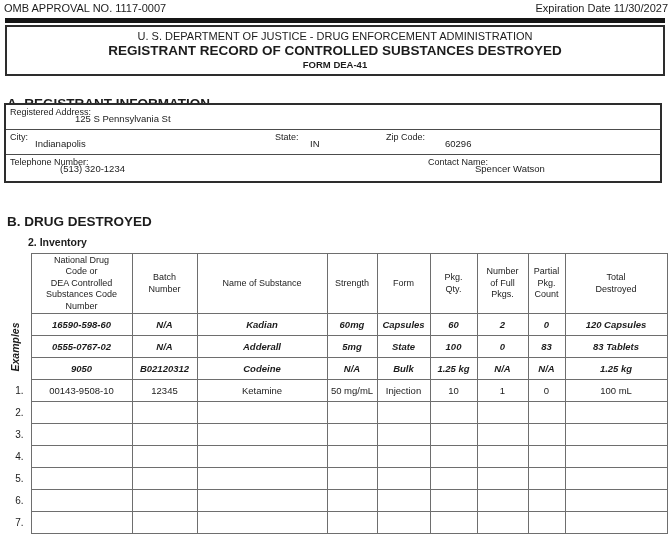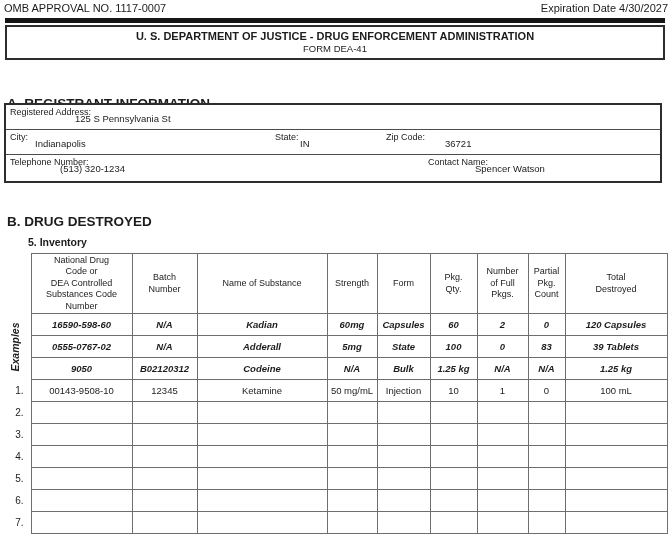--- a/index.html
+++ b/index.html
@@ -10,23 +10,23 @@
   }
 
   
   .omb-row { position:absolute; top:2px; left:4px; width:664px;
     display:flex; justify-content:space-between; font-size:11px; }
 
   
   .top-rule { position:absolute; top:18px; left:5px; width:660px; height:5px; background:#151515; }
   .title-box { position:absolute; top:25px; left:5px; width:660px;
     border:2px solid #2d2d2d; text-align:center; padding:3px 0 3px; }
-  .title-l1 { font-size:11px; font-weight:bold; line-height:13px; }
+  .title-l1 { font-size:11px; font-weight:normal; line-height:13px; }
   .title-l2 { font-size:13.5px; font-weight:bold; line-height:16px; }
-  .title-l3 { font-size:9.5px; font-weight:normal; line-height:12px; }
+  .title-l3 { font-size:9.5px; font-weight:bold; line-height:12px; }
 
   .section-heading { position:absolute; left:7px; font-size:13.5px; font-weight:bold; }
   #heading-a { top:96px; }
   #heading-b { top:214px; }
   #inv-heading { position:absolute; top:236px; left:28px; font-size:10.5px; font-weight:bold; }
 
   
   .box-a { position:absolute; top:103px; left:4px; width:658px; border:2px solid #2d2d2d; background:#fff; }
   .a-row { position:relative; }
   .a-row.h25 { height:25px; }
@@ -49,55 +49,56 @@
   .rot { position:absolute; top:0; left:0; right:0; bottom:0;
     display:flex; align-items:center; justify-content:center;
     transform:rotate(-90deg); font-weight:bold; font-style:italic;
     font-size:10.5px; white-space:nowrap; }
 </style>
 </head>
 <body>
 
 <div class="omb-row">
   <span>OMB APPROVAL NO. 1117-0007</span>
-  <span>Expiration Date 4/30/2027</span>
+  <span>Expiration Date 11/30/2027</span>
 </div>
 
 <div class="top-rule"></div>
 
 <div class="title-box">
   <div class="title-l1">U. S. DEPARTMENT OF JUSTICE - DRUG ENFORCEMENT ADMINISTRATION</div>
+  <div class="title-l2">REGISTRANT RECORD OF CONTROLLED SUBSTANCES DESTROYED</div>
   <div class="title-l3">FORM DEA-41</div>
 </div>
 
 <div id="heading-a" class="section-heading">A. REGISTRANT INFORMATION</div>
 
 <div class="box-a">
   <div class="a-row h25 bb">
     <span class="flabel" style="left:4px">Registered Address:</span>
     <span class="fvalue" style="left:69px">125 S Pennsylvania St</span>
   </div>
   <div class="a-row h25 bb">
     <span class="flabel" style="left:4px">City:</span>
     <span class="fvalue" style="left:29px">Indianapolis</span>
     <span class="flabel" style="left:269px">State:</span>
-    <span class="fvalue" style="left:294px">IN</span>
+    <span class="fvalue" style="left:304px">IN</span>
     <span class="flabel" style="left:380px">Zip Code:</span>
-    <span class="fvalue" style="left:439px">36721</span>
+    <span class="fvalue" style="left:439px">60296</span>
   </div>
   <div class="a-row h26">
     <span class="flabel" style="left:4px">Telephone Number:</span>
     <span class="fvalue" style="left:54px">(513) 320-1234</span>
     <span class="flabel" style="left:422px">Contact Name:</span>
     <span class="fvalue" style="left:469px">Spencer Watson</span>
   </div>
 </div>
 
 <div id="heading-b" class="section-heading">B. DRUG DESTROYED</div>
-<div id="inv-heading">5. Inventory</div>
+<div id="inv-heading">2. Inventory</div>
 
 <div class="inv-wrap">
   <table>
     <colgroup>
       <col style="width:31px">
         <col style="width:101px">
         <col style="width:65px">
         <col style="width:130px">
       <col style="width:50px">
         <col style="width:53px">
@@ -148,21 +149,21 @@
       </tr>
       <tr class="ex">
         <td>0555-0767-02</td>
         <td>N/A</td>
         <td>Adderall</td>
         <td>5mg</td>
         <td>State</td>
         <td>100</td>
         <td>0</td>
         <td>83</td>
-        <td>39 Tablets</td>
+        <td>83 Tablets</td>
       </tr>
       <tr class="ex">
         <td>9050</td>
         <td>B02120312</td>
         <td>Codeine</td>
         <td>N/A</td>
         <td>Bulk</td>
         <td>1.25 kg</td>
         <td>N/A</td>
         <td>N/A</td>

